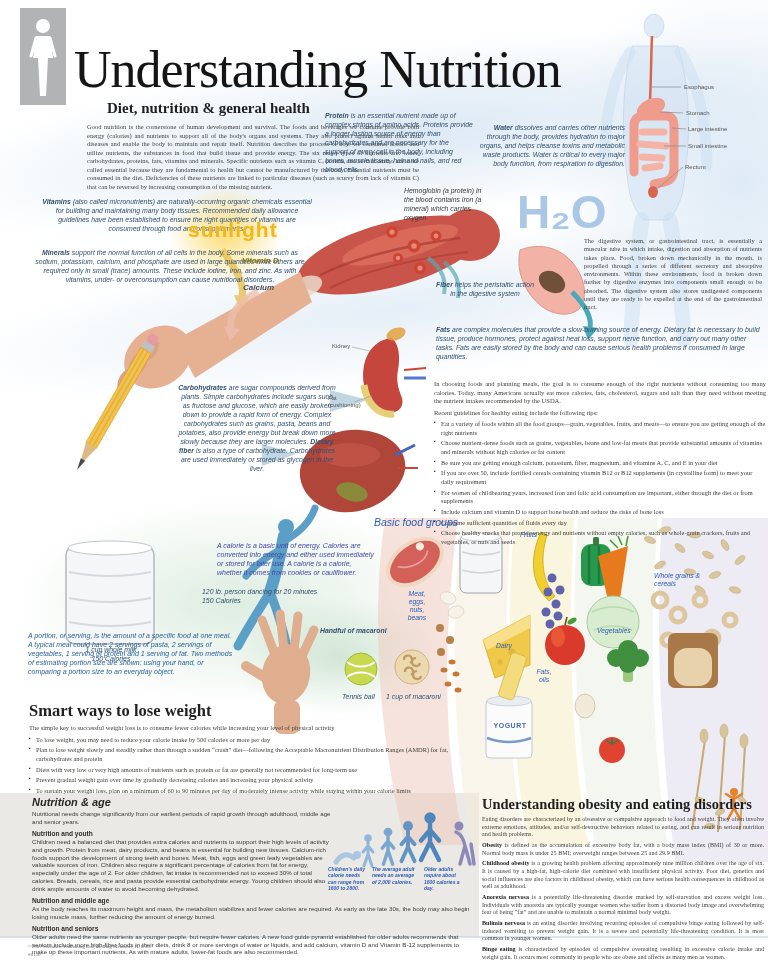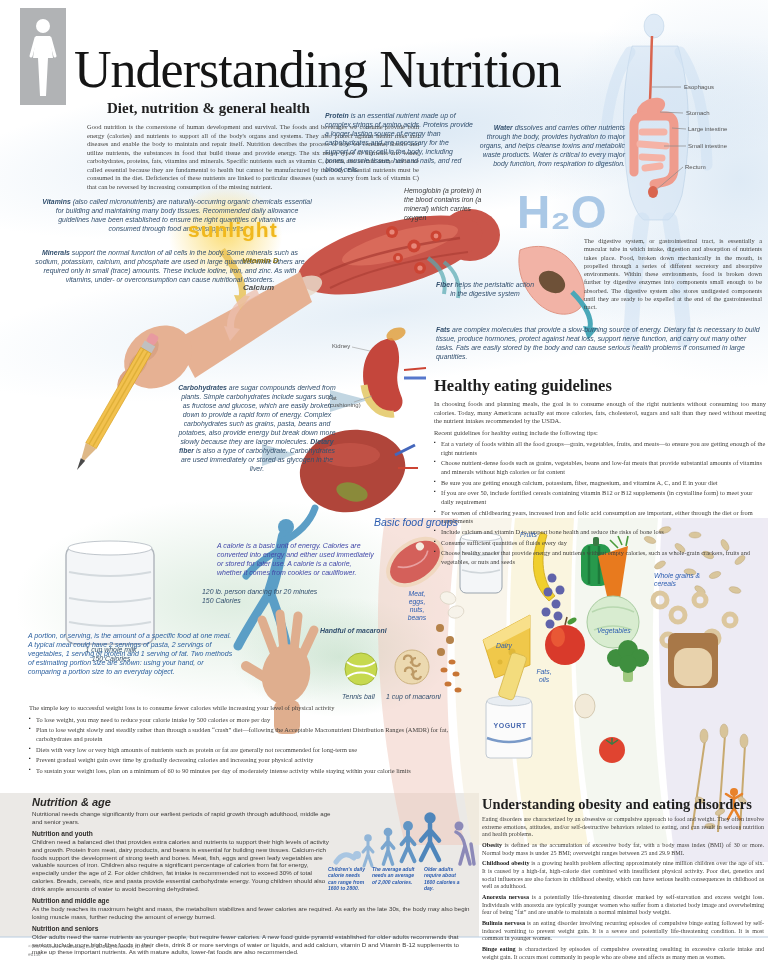--- a/index.html
+++ b/index.html
@@ -399,21 +399,20 @@
     <b>Fats</b><span> are complex molecules that provide a slow-burning source of energy. Dietary fat is necessary to build tissue, produce hormones, protect against heat loss, support nerve function, and carry out many other tasks. Fats are easily stored by the body and can cause serious health problems if consumed in large quantities.</span></p>
 
   <div class="abs z2 lbl" style="left:332px;top:343px;">Kidney</div>
   <div class="abs z2 lbl pre" style="left:328px;top:395px;">Fat
 (cushioning)</div>
 
   <p class="abs z2 note" style="left:178px;top:384px;width:158px;margin:0;text-align:center;">
     <b>Carbohydrates</b><span> are sugar compounds derived from plants. Simple carbohydrates include sugars such as fructose and glucose, which are easily broken down to provide a rapid form of energy. Complex carbohydrates such as grains, pasta, beans and potatoes, also provide energy but break down more slowly because they are larger molecules. </span><b>Dietary fiber</b><span> is also a type of carbohydrate. Carbohydrates are used immediately or stored as glycogen in the liver.</span></p>
 
   <div class="abs z2" style="left:434px;top:376px;width:332px;">
-    <div class="sec-head" style="font-size:16.5px;">Healthy eating guidelines</div>
     <div class="body-text" style="margin-top:4px;">In choosing foods and planning meals, the goal is to consume enough of the right nutrients without consuming too many calories. Today, many Americans actually eat more calories, fats, cholesterol, sugars and salt than they need without meeting the nutrient intakes recommended by the USDA.</div>
     <div class="body-text" style="margin-top:3px;">Recent guidelines for healthy eating include the following tips:</div>
     <ul class="blist">
       <li>Eat a variety of foods within all the food groups—grain, vegetables, fruits, and meats—to ensure you are getting enough of the right nutrients</li>
       <li>Choose nutrient-dense foods such as grains, vegetables, beans and low-fat meats that provide substantial amounts of vitamins and minerals without high calories or fat content</li>
       <li>Be sure you are getting enough calcium, potassium, fiber, magnesium, and vitamins A, C, and E in your diet</li>
       <li>If you are over 50, include fortified cereals containing vitamin B12 or B12 supplements (in crystalline form) to meet your daily requirement</li>
       <li>For women of childbearing years, increased iron and folic acid consumption are important, either through the diet or from supplements</li>
       <li>Include calcium and vitamin D to support bone health and reduce the risks of bone loss</li>
       <li>Consume sufficient quantities of fluids every day</li>
@@ -445,20 +444,21 @@
 150 Calories</div>
   <div class="abs z2 note pre" style="left:60px;top:646px;width:102px;text-align:center;">1 cup whole milk
 150 Calories</div>
 
   <div class="abs z2 note" style="left:28px;top:631px;width:206px;font-size:7px;color:#2b5f9e;">A portion, or serving, is the amount of a specific food at one meal. A typical meal could have 2 servings of pasta, 2 servings of vegetables, 1 serving of protein and 1 serving of fat. Two methods of estimating portion size are shown: using your hand, or comparing a portion size to an everyday object.</div>
   <div class="abs z2 note" style="left:320px;top:627px;font-weight:bold;">Handful of macaroni</div>
   <div class="abs z2 note" style="left:342px;top:693px;">Tennis ball</div>
   <div class="abs z2 note" style="left:386px;top:693px;">1 cup of macaroni</div>
 
   <div class="abs z2" style="left:29px;top:701px;width:425px;">
+    <div class="sec-head" style="font-size:16.5px;">Smart ways to lose weight</div>
     <div class="body-text" style="margin-top:3px;text-align:left;">The simple key to successful weight loss is to consume fewer calories while increasing your level of physical activity</div>
     <ul class="blist">
       <li>To lose weight, you may need to reduce your calorie intake by 500 calories or more per day</li>
       <li>Plan to lose weight slowly and steadily rather than through a sudden “crash” diet—following the Acceptable Macronutrient Distribution Ranges (AMDR) for fat, carbohydrates and protein</li>
       <li>Diets with very low or very high amounts of nutrients such as protein or fat are generally not recommended for long-term use</li>
       <li>Prevent gradual weight gain over time by gradually decreasing calories and increasing your physical activity</li>
       <li>To sustain your weight loss, plan on a minimum of 60 to 90 minutes per day of moderately intense activity while staying within your calorie limits</li>
     </ul>
   </div>
 

